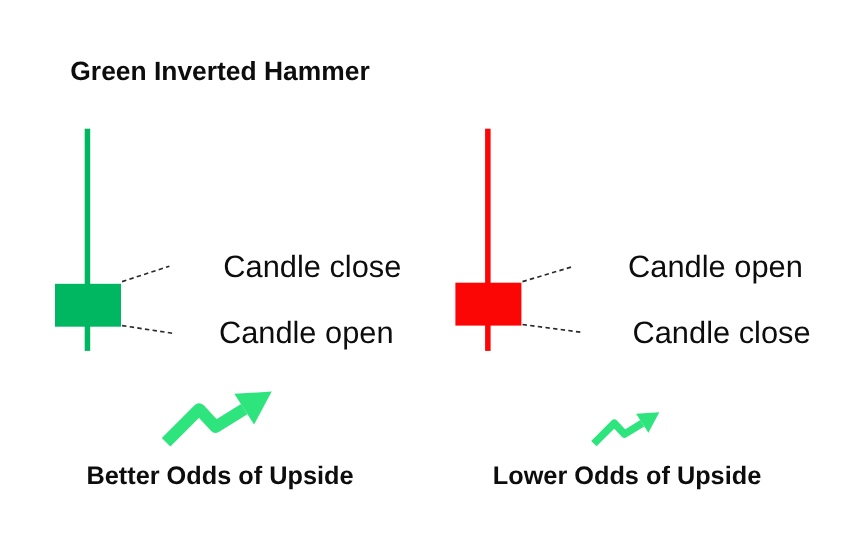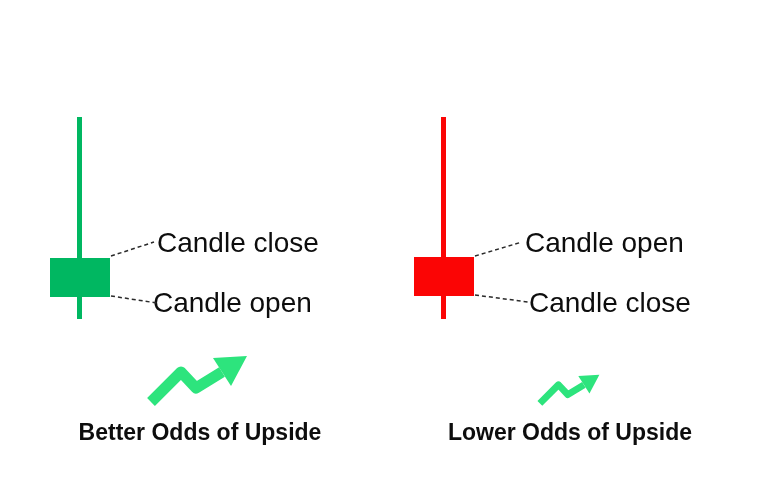--- a/index.html
+++ b/index.html
@@ -38,20 +38,21 @@
   #wick-green{left:77px;background:var(--green-candle,#00b761);}
   #body-green{left:50px;top:258px;background:var(--green-candle,#00b761);}
   #wick-red{left:441px;background:var(--red-candle,#fb0505);}
   #body-red{left:414px;top:257px;background:var(--red-candle,#fb0505);}
   .candle-label{
     position:absolute;
     font-size:28px;
     line-height:1;
     white-space:nowrap;
     color:var(--text,#0d0d0d);
+    margin-left:46px;
   }
   #label-green-top{left:157px;top:229px;}
   #label-green-bottom{left:153px;top:289px;}
   #label-red-top{left:525px;top:229px;}
   #label-red-bottom{left:529px;top:289px;}
   .caption{
     position:absolute;
     width:320px;
     text-align:center;
     font-size:23px;
@@ -83,20 +84,21 @@
   .arrow-head{
     fill:var(--arrow-green,#2de47d);
     stroke:none;
   }
 </style>
 </head>
 <body>
 
 <div id="canvas">
 
+  <div id="title-green" class="panel-title">Green Inverted Hammer</div>
 
 
   <div id="wick-green" class="candle-wick"></div>
   <div id="body-green" class="candle-body"></div>
 
   <div id="wick-red" class="candle-wick"></div>
   <div id="body-red" class="candle-body"></div>
 
   <div id="label-green-top" class="candle-label">Candle close</div>
   <div id="label-green-bottom" class="candle-label">Candle open</div>

